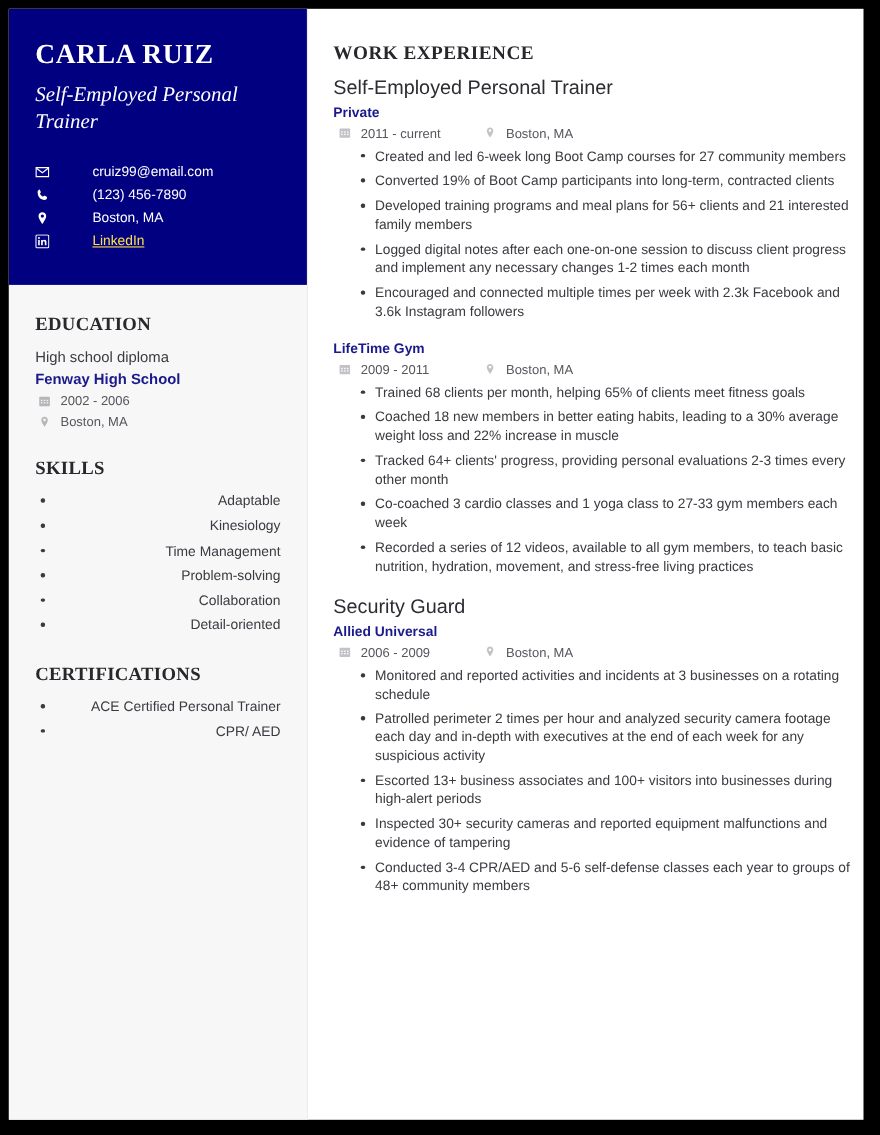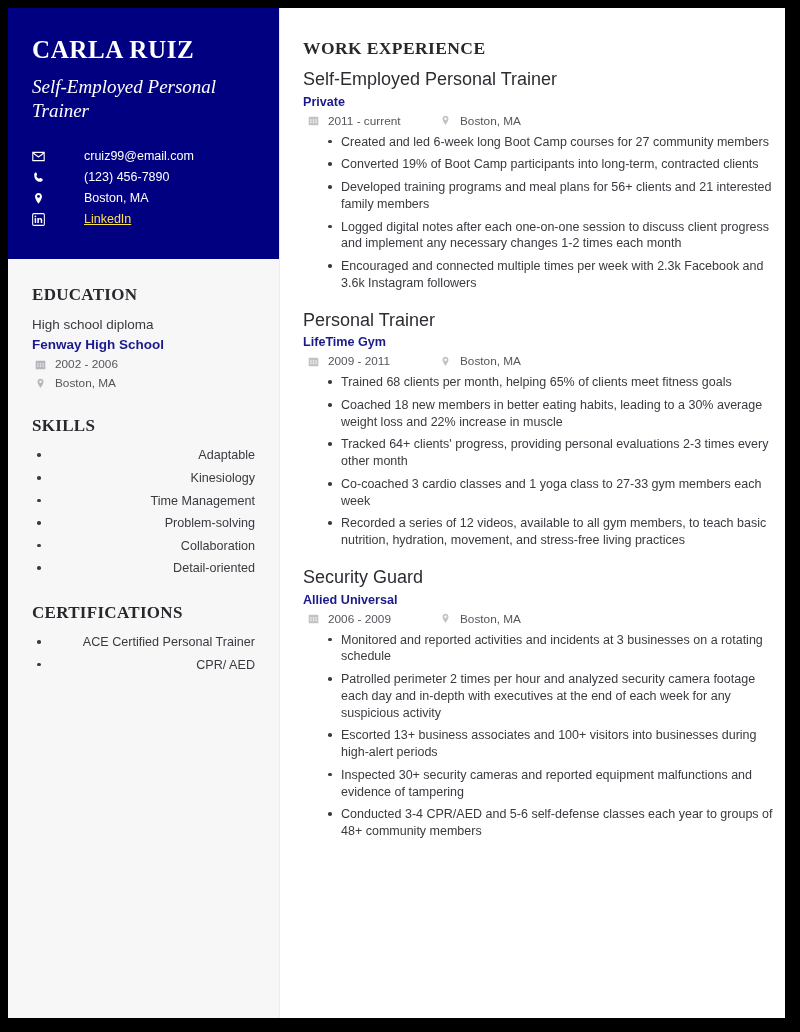--- a/index.html
+++ b/index.html
@@ -322,21 +322,20 @@
       <ul class="bullets">
         <li>Created and led 6-week long Boot Camp courses for 27 community members</li>
         <li>Converted 19% of Boot Camp participants into long-term, contracted clients</li>
         <li>Developed training programs and meal plans for 56+ clients and 21 interested family members</li>
         <li>Logged digital notes after each one-on-one session to discuss client progress and implement any necessary changes 1-2 times each month</li>
         <li>Encouraged and connected multiple times per week with 2.3k Facebook and 3.6k Instagram followers</li>
       </ul>
     </section>
 
     <section class="job">
-      <div class="job-title">Personal Trainer</div>
       <div class="job-company">LifeTime Gym</div>
       <div class="job-meta">
         <span class="date">
           <span class="meta-ico">
             <svg width="11" height="11" viewBox="0 0 16 16" fill="#c2c2c7">
               <rect x="1" y="2.6" width="14" height="12.4" rx="1"></rect>
               <rect x="3.2" y="6.4" width="2" height="1.8" fill="#ffffff"></rect>
               <rect x="7" y="6.4" width="2" height="1.8" fill="#ffffff"></rect>
               <rect x="10.8" y="6.4" width="2" height="1.8" fill="#ffffff"></rect>
               <rect x="3.2" y="9.6" width="2" height="1.8" fill="#ffffff"></rect>

